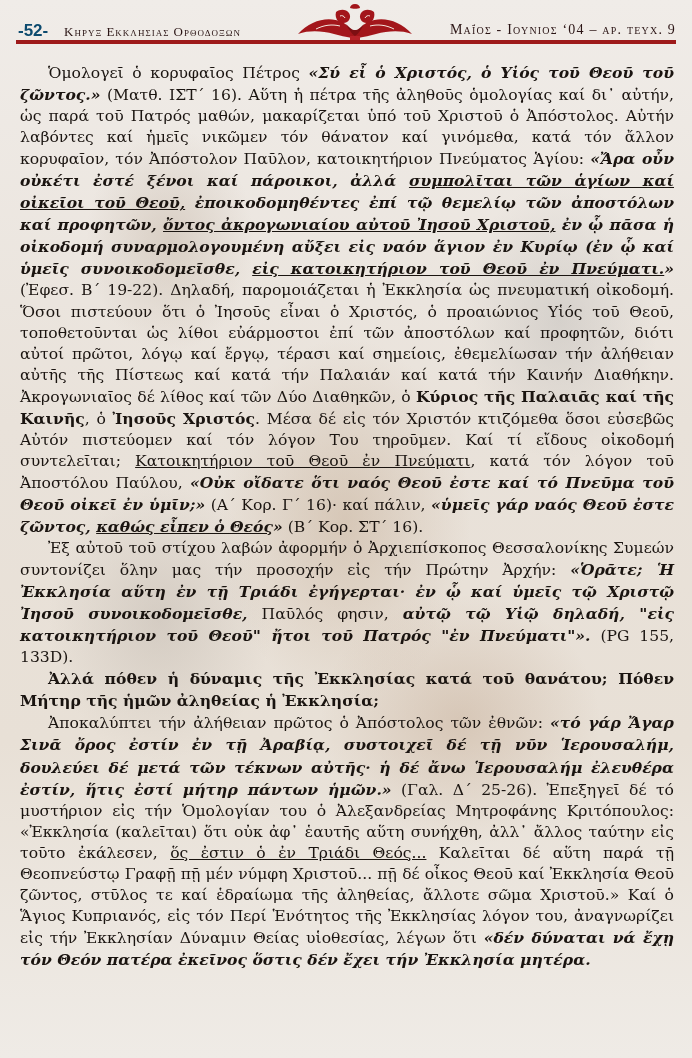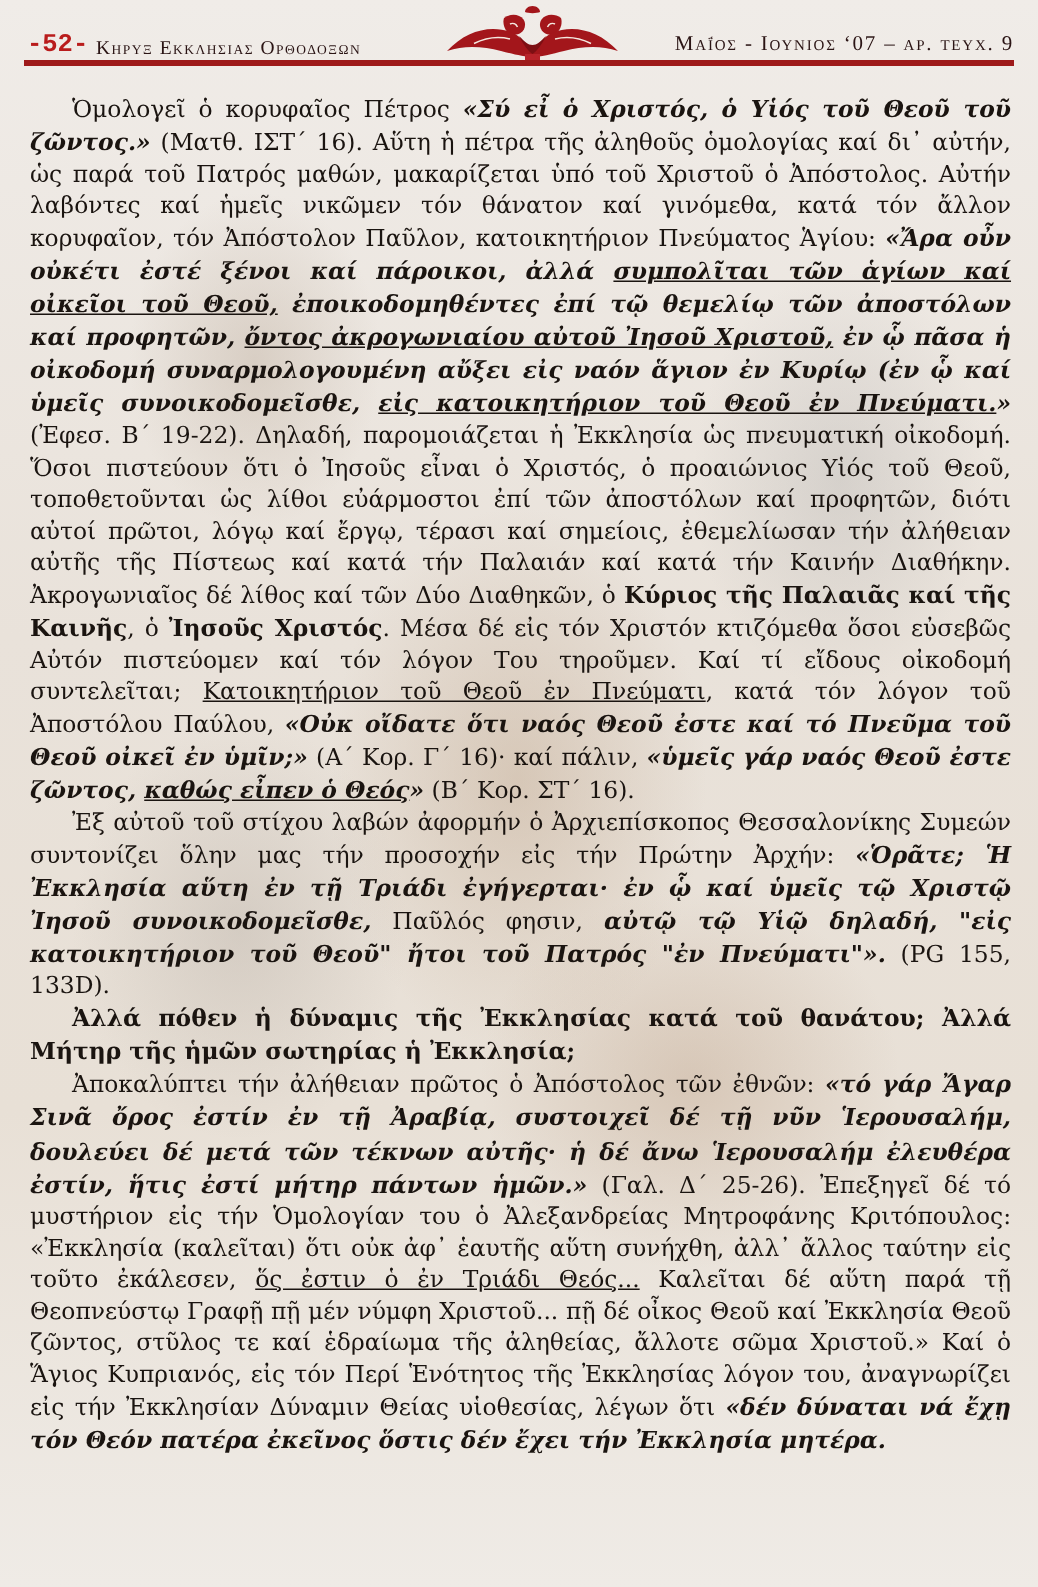--- a/index.html
+++ b/index.html
@@ -18,21 +18,21 @@
       radial-gradient(ellipse 200px 180px at 460px 720px, rgba(175,140,110,0.30), transparent 70%),
       radial-gradient(ellipse 160px 200px at 160px 620px, rgba(160,150,140,0.28), transparent 70%),
       linear-gradient(180deg, #f0ece8 0%, #e9e2da 40%, #e8e0d6 70%, #efebe6 100%);
   }
   .page { position: relative; z-index: 1; }
   .header {
     position: absolute; top: 0; left: 0; width: 692px; height: 44px;
   }
   .header .pnum {
     position: absolute; left: 18px; top: 21px;
-    font-family: Liberation Mono, monospace; font-weight: bold; font-size: 17px; color: #b91c1c;
+    font-family: Liberation Sans, sans-serif; font-weight: bold; font-size: 17px; color: #0c4a6e;
   }
   .header .journal {
     position: absolute; left: 64px; top: 24px;
     font-family: "Liberation Serif", serif; font-size: 13px; letter-spacing: 1px;
     font-variant: small-caps; color: #2a1414;
   }
   .header .issue {
     position: absolute; right: 16px; top: 22px;
     font-family: "Liberation Serif", serif; font-size: 14px; letter-spacing: 1.2px;
     font-variant: small-caps; color: #2a1414;
@@ -71,23 +71,23 @@
         <path d="M50 24 c3 6 6 10 9 12 c3 -2 6 -6 9 -12 c-4 4 -6 6 -9 6 c-3 0 -5 -2 -9 -6z" fill="#7d0f13"></path>
         <rect x="54" y="36" width="10" height="8" fill="#b8232a"></rect>
       </g>
       <g fill="none" stroke="#f4e8e0" stroke-width="1">
         <path d="M44 16 c2 -1 4 0 5 2"></path>
         <path d="M74 16 c-2 -1 -4 0 -5 2"></path>
         <path d="M20 29 c8 -4 16 -5 24 -3"></path>
         <path d="M98 29 c-8 -4 -16 -5 -24 -3"></path>
       </g>
     </svg>
-    <span class="issue">Μαΐος - Ιουνιος ‘07 – αρ. τευχ. 9</span>
+    <span class="issue">Μαΐος - Ιουνιος ‘04 – αρ. τευχ. 9</span>
     <div class="rule"></div>
   </div>
 
   <div class="body-text">
     <p id="p1"><span>Ὁμολογεῖ ὁ κορυφαῖος Πέτρος </span><span class="i">«Σύ εἶ ὁ Χριστός, ὁ Υἱός τοῦ Θεοῦ τοῦ ζῶντος.»</span><span> (Ματθ. ΙΣΤ΄ 16). Αὕτη ἡ πέτρα τῆς ἀληθοῦς ὁμολογίας καί δι᾽ αὐτήν, ὡς παρά τοῦ Πατρός μαθών, μακαρίζεται ὑπό τοῦ Χριστοῦ ὁ Ἀπόστολος. Αὐτήν λαβόντες καί ἡμεῖς νικῶμεν τόν θάνατον καί γινόμεθα, κατά τόν ἄλλον κορυφαῖον, τόν Ἀπόστολον Παῦλον, κατοικητήριον Πνεύματος Ἁγίου: </span><span class="i">«Ἄρα οὖν οὐκέτι ἐστέ ξένοι καί πάροικοι, ἀλλά </span><span class="i u">συμπολῖται τῶν ἁγίων καί οἰκεῖοι τοῦ Θεοῦ,</span><span class="i"> ἐποικοδομηθέντες ἐπί τῷ θεμελίῳ τῶν ἀποστόλων καί προφητῶν, </span><span class="i u">ὄντος ἀκρογωνιαίου αὐτοῦ Ἰησοῦ Χριστοῦ,</span><span class="i"> ἐν ᾧ πᾶσα ἡ οἰκοδομή συναρμολογουμένη αὔξει εἰς ναόν ἅγιον ἐν Κυρίῳ (ἐν ᾧ καί ὑμεῖς συνοικοδομεῖσθε, </span><span class="i u">εἰς κατοικητήριον τοῦ Θεοῦ ἐν Πνεύματι.</span><span class="i">»</span><span> (Ἐφεσ. Β΄ 19-22). Δηλαδή, παρομοιάζεται ἡ Ἐκκλησία ὡς πνευματική οἰκοδομή. Ὅσοι πιστεύουν ὅτι ὁ Ἰησοῦς εἶναι ὁ Χριστός, ὁ προαιώνιος Υἱός τοῦ Θεοῦ, τοποθετοῦνται ὡς λίθοι εὐάρμοστοι ἐπί τῶν ἀποστόλων καί προφητῶν, διότι αὐτοί πρῶτοι, λόγῳ καί ἔργῳ, τέρασι καί σημείοις, ἐθεμελίωσαν τήν ἀλήθειαν αὐτῆς τῆς Πίστεως καί κατά τήν Παλαιάν καί κατά τήν Καινήν Διαθήκην. Ἀκρογωνιαῖος δέ λίθος καί τῶν Δύο Διαθηκῶν, ὁ </span><span class="b">Κύριος τῆς Παλαιᾶς καί τῆς Καινῆς</span><span>, ὁ </span><span class="b">Ἰησοῦς Χριστός</span><span>. Μέσα δέ εἰς τόν Χριστόν κτιζόμεθα ὅσοι εὐσεβῶς Αὐτόν πιστεύομεν καί τόν λόγον Του τηροῦμεν. Καί τί εἴδους οἰκοδομή συντελεῖται; </span><span class="u">Κατοικητήριον τοῦ Θεοῦ ἐν Πνεύματι</span><span>, κατά τόν λόγον τοῦ Ἀποστόλου Παύλου, </span><span class="i">«Οὐκ οἴδατε ὅτι ναός Θεοῦ ἐστε καί τό Πνεῦμα τοῦ Θεοῦ οἰκεῖ ἐν ὑμῖν;»</span><span> (Α΄ Κορ. Γ΄ 16)· καί πάλιν, </span><span class="i">«ὑμεῖς γάρ ναός Θεοῦ ἐστε ζῶντος, </span><span class="i u">καθώς εἶπεν ὁ Θεός</span><span class="i">»</span><span> (Β΄ Κορ. ΣΤ΄ 16).</span></p>
     <p id="p2"><span>Ἐξ αὐτοῦ τοῦ στίχου λαβών ἀφορμήν ὁ Ἀρχιεπίσκοπος Θεσσαλονίκης Συμεών συντονίζει ὅλην μας τήν προσοχήν εἰς τήν Πρώτην Ἀρχήν: </span><span class="i">«Ὁρᾶτε; Ἡ Ἐκκλησία αὕτη ἐν τῇ Τριάδι ἐγήγερται· ἐν ᾧ καί ὑμεῖς τῷ Χριστῷ Ἰησοῦ συνοικοδομεῖσθε,</span><span class="it"> Παῦλός φησιν, </span><span class="i">αὐτῷ τῷ Υἱῷ δηλαδή, "εἰς κατοικητήριον τοῦ Θεοῦ" ἤτοι τοῦ Πατρός "ἐν Πνεύματι"».</span><span> (PG 155, 133D).</span></p>
-    <p id="p4"><span class="b">Ἀλλά πόθεν ἡ δύναμις τῆς Ἐκκλησίας κατά τοῦ θανάτου; Ἀλλά Μήτηρ τῆς ἡμῶν σωτηρίας ἡ Ἐκκλησία;</span></p>
+    <p id="p4"><span class="b">Ἀλλά πόθεν ἡ δύναμις τῆς Ἐκκλησίας κατά τοῦ θανάτου; Πόθεν Μήτηρ τῆς ἡμῶν ἀληθείας ἡ Ἐκκλησία;</span></p>
     <p id="p5"><span>Ἀποκαλύπτει τήν ἀλήθειαν πρῶτος ὁ Ἀπόστολος τῶν ἐθνῶν: </span><span class="i">«τό γάρ Ἄγαρ Σινᾶ ὄρος ἐστίν ἐν τῇ Ἀραβίᾳ, συστοιχεῖ δέ τῇ νῦν Ἱερουσαλήμ, δουλεύει δέ μετά τῶν τέκνων αὐτῆς· ἡ δέ ἄνω Ἱερουσαλήμ ἐλευθέρα ἐστίν, ἥτις ἐστί μήτηρ πάντων ἡμῶν.»</span><span> (Γαλ. Δ΄ 25-26). Ἐπεξηγεῖ δέ τό μυστήριον εἰς τήν </span><span class="it">Ὁμολογίαν</span><span> του ὁ Ἀλεξανδρείας </span><span class="it">Μητροφάνης Κριτόπουλος</span><span>: </span><span class="it">«Ἐκκλησία (καλεῖται) ὅτι οὐκ ἀφ᾽ ἑαυτῆς αὕτη συνήχθη, ἀλλ᾽ ἄλλος ταύτην εἰς τοῦτο ἐκάλεσεν, </span><span class="it u">ὅς ἐστιν ὁ ἐν Τριάδι Θεός...</span><span class="it"> Καλεῖται δέ αὕτη παρά τῇ Θεοπνεύστῳ Γραφῇ πῇ μέν νύμφη Χριστοῦ... πῇ δέ οἶκος Θεοῦ καί Ἐκκλησία Θεοῦ ζῶντος, στῦλος τε καί ἑδραίωμα τῆς ἀληθείας, ἄλλοτε σῶμα Χριστοῦ.»</span><span> Καί ὁ Ἅγιος Κυπριανός, εἰς τόν Περί Ἑνότητος τῆς Ἐκκλησίας λόγον του, ἀναγνωρίζει εἰς τήν Ἐκκλησίαν Δύναμιν Θείας υἱοθεσίας, λέγων ὅτι </span><span class="i">«δέν δύναται νά ἔχῃ τόν Θεόν πατέρα ἐκεῖνος ὅστις δέν ἔχει τήν Ἐκκλησία μητέρα.</span></p>
   </div>
 </div>
 
 </body></html>

